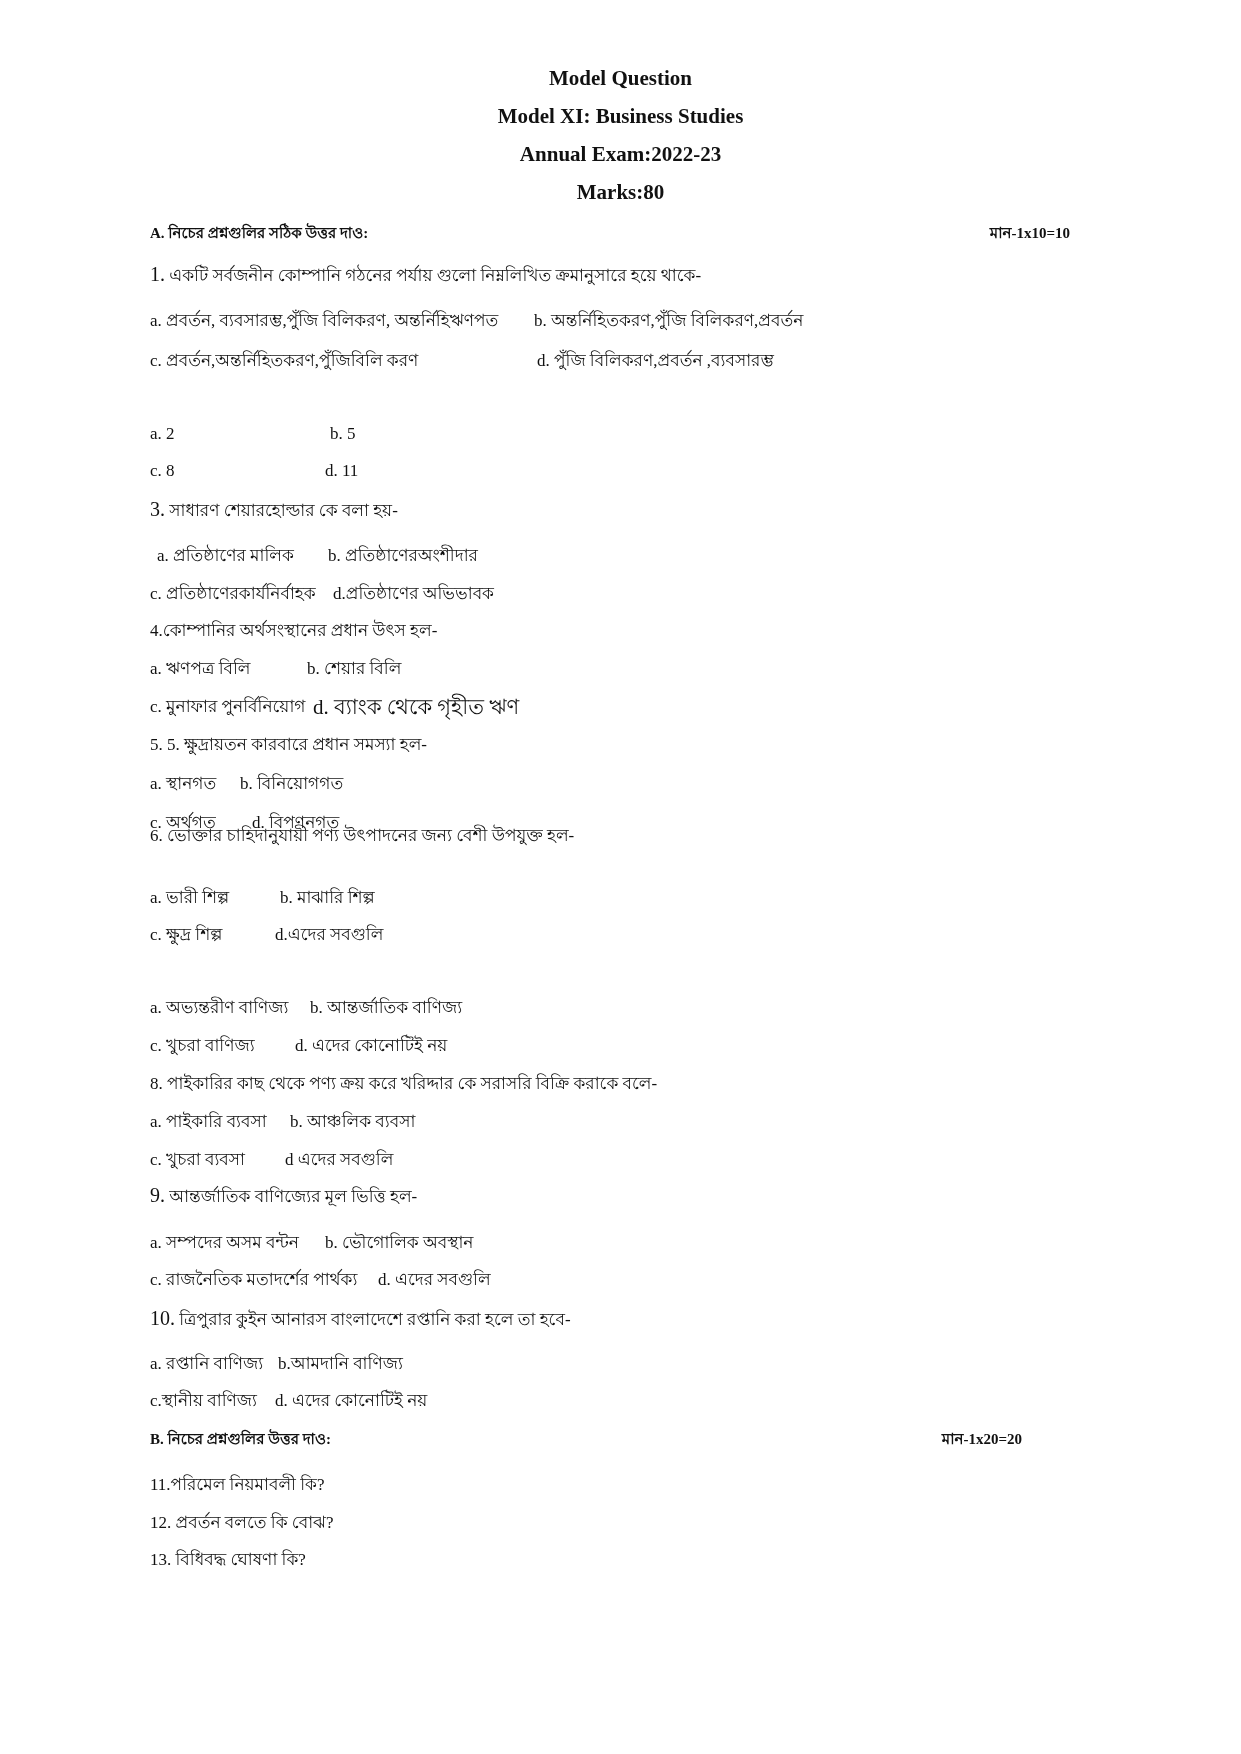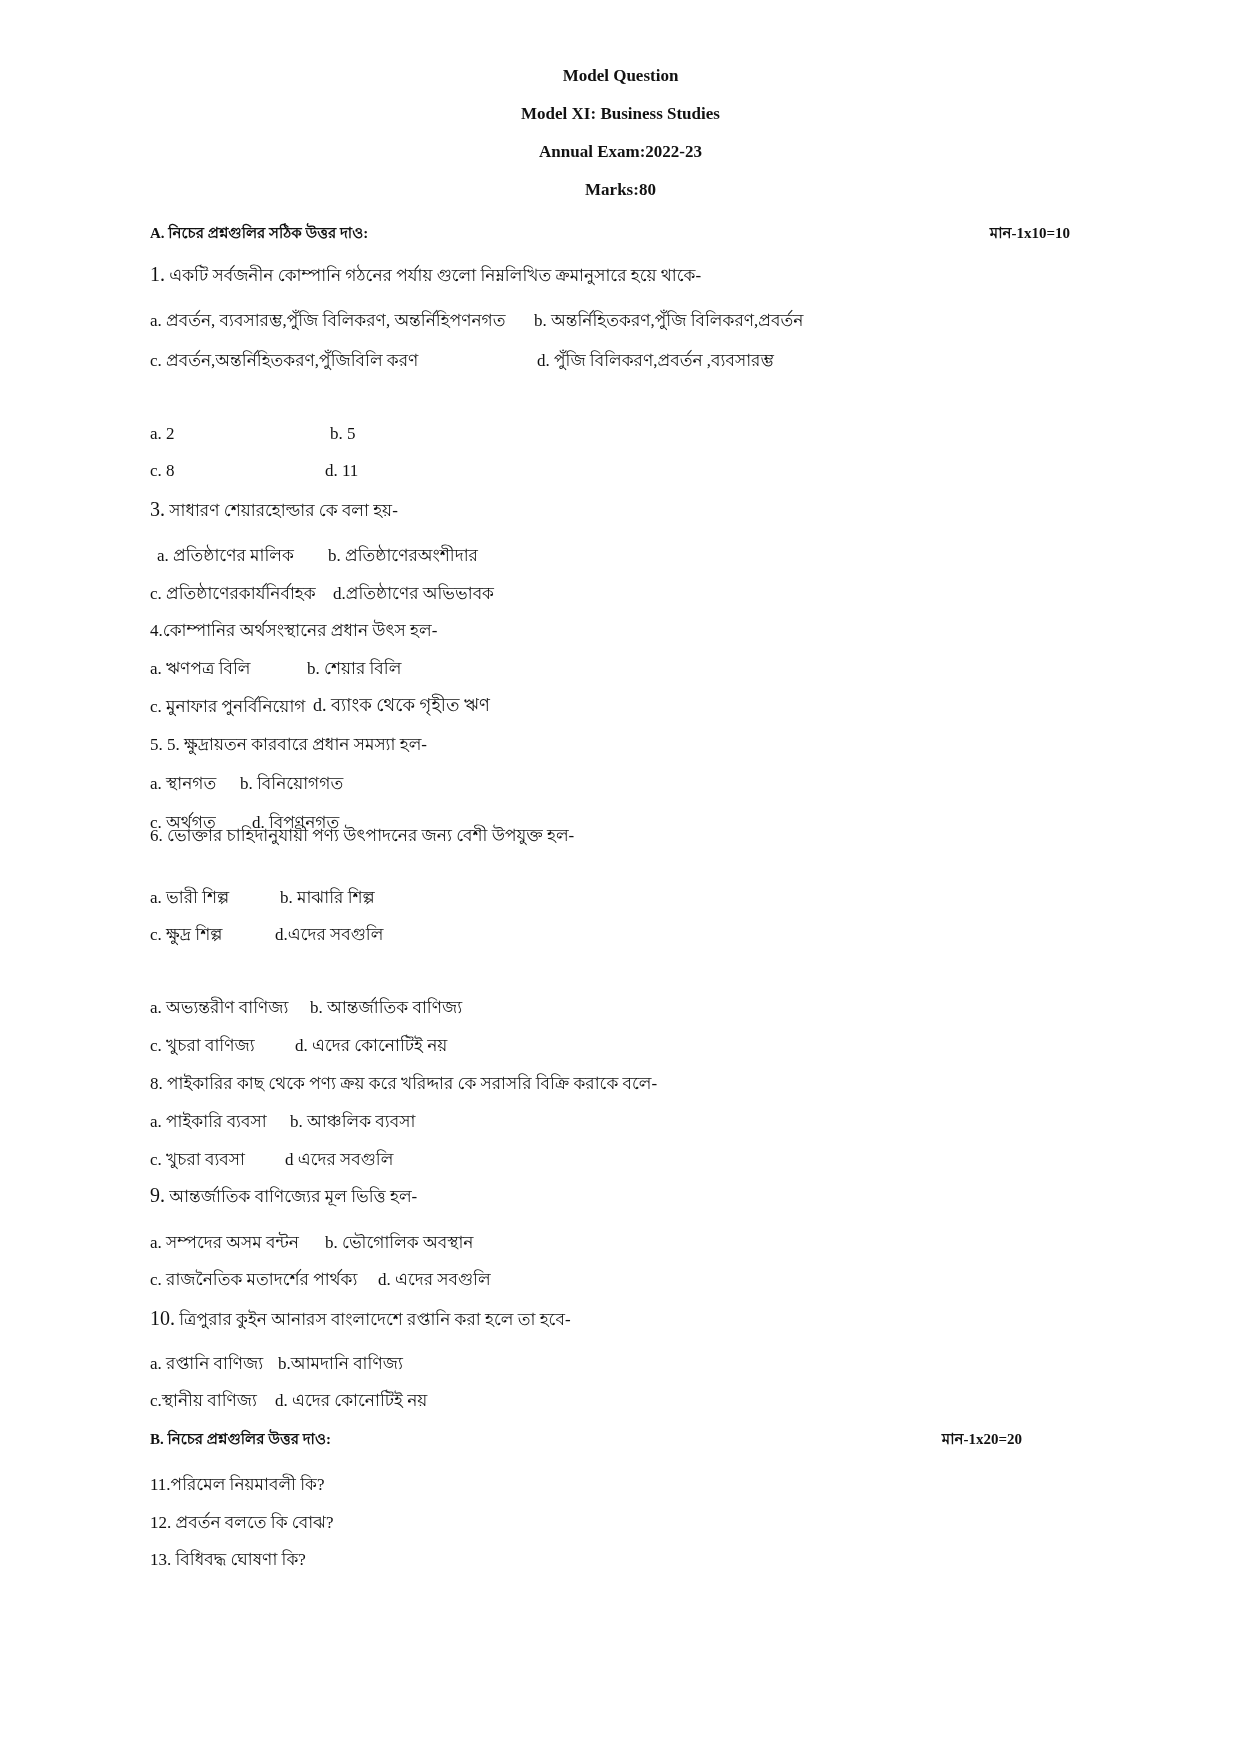--- a/index.html
+++ b/index.html
@@ -1,20 +1,20 @@
 <!DOCTYPE html>
 <html><head>
 <meta charset="utf-8">
 <style>
   html, body { margin:0; padding:0; background:#ffffff; }
   body { width:1241px; height:1754px; position:relative; overflow:hidden;
          font-family:"Liberation Serif", "DejaVu Serif", serif; color:#111; }
   .page { position:absolute; left:0; top:0; width:1241px; height:1754px; }
   .hdr { position:absolute; left:0; width:1241px; text-align:center; font-weight:bold;
-         font-size:17px; letter-spacing:0; }
+         font-size:21px; letter-spacing:0; }
   .sec { position:absolute; left:150px; width:920px; font-weight:bold; font-size:15px; }
   .sec .marks { position:absolute; right:0; top:0; }
   .line { position:absolute; left:150px; font-size:17px; white-space:nowrap; }
   .q .num { font-size:20px; }
   .opt { position:absolute; white-space:nowrap; }
 </style>
 </head>
 <body>
 
 <div class="page">
@@ -26,21 +26,21 @@
 
   <div class="sec" style="top:221px">
     <span>A.  নিচের প্রশ্নগুলির সঠিক উত্তর দাও:</span>
     <span class="marks">মান-1x10=10</span>
   </div>
 
   <div class="line q" style="top:262px">
     <span class="num">1.</span><span> একটি সর্বজনীন কোম্পানি গঠনের পর্যায় গুলো নিম্নলিখিত ক্রমানুসারে হয়ে থাকে-</span>
   </div>
   <div class="line" style="top:307px;width:900px">
-    <span class="opt" style="left:0">a. প্রবর্তন, ব্যবসারম্ভ,পুঁজি বিলিকরণ,  অন্তর্নিহিপণনগত</span>
+    <span class="opt" style="left:0">a. প্রবর্তন, ব্যবসারম্ভ,পুঁজি বিলিকরণ,  অন্তর্নিহিঋণপত</span>
     <span class="opt" style="left:384px">b. অন্তর্নিহিতকরণ,পুঁজি বিলিকরণ,প্রবর্তন</span>
   </div>
   <div class="line" style="top:347px;width:900px">
     <span class="opt" style="left:0">c. প্রবর্তন,অন্তর্নিহিতকরণ,পুঁজিবিলি করণ</span>
     <span class="opt" style="left:387px">d. পুঁজি বিলিকরণ,প্রবর্তন ,ব্যবসারম্ভ</span>
   </div>
 
   <div class="line" style="top:424px;width:600px">
     <span class="opt" style="left:0">a. 2</span>
     <span class="opt" style="left:180px">b. 5</span>
@@ -64,21 +64,21 @@
 
   <div class="line q" style="top:617px">
     <span>4.</span><span>কোম্পানির অর্থসংস্থানের প্রধান উৎস হল-</span>
   </div>
   <div class="line" style="top:655px;width:600px">
     <span class="opt" style="left:0">a. ঋণপত্র বিলি</span>
     <span class="opt" style="left:157px">b. শেয়ার বিলি</span>
   </div>
   <div class="line" style="top:693px;width:600px">
     <span class="opt" style="left:0">c. মুনাফার পুনর্বিনিয়োগ</span>
-    <span class="opt" style="left:163px;font-size:18px;top:-2px">d. ব্যাংক থেকে গৃহীত ঋণ</span>
+    <span class="opt" style="left:163px;font-size:21px;top:-2px">d. ব্যাংক থেকে গৃহীত ঋণ</span>
   </div>
 
   <div class="line q" style="top:731px">
     <span>5.</span><span> 5. ক্ষুদ্রায়তন কারবারে প্রধান সমস্যা হল-</span>
   </div>
   <div class="line" style="top:770px;width:600px">
     <span class="opt" style="left:0">a.  স্থানগত</span>
     <span class="opt" style="left:90px">b. বিনিয়োগগত</span>
   </div>
   <div class="line" style="top:809px;width:600px">

